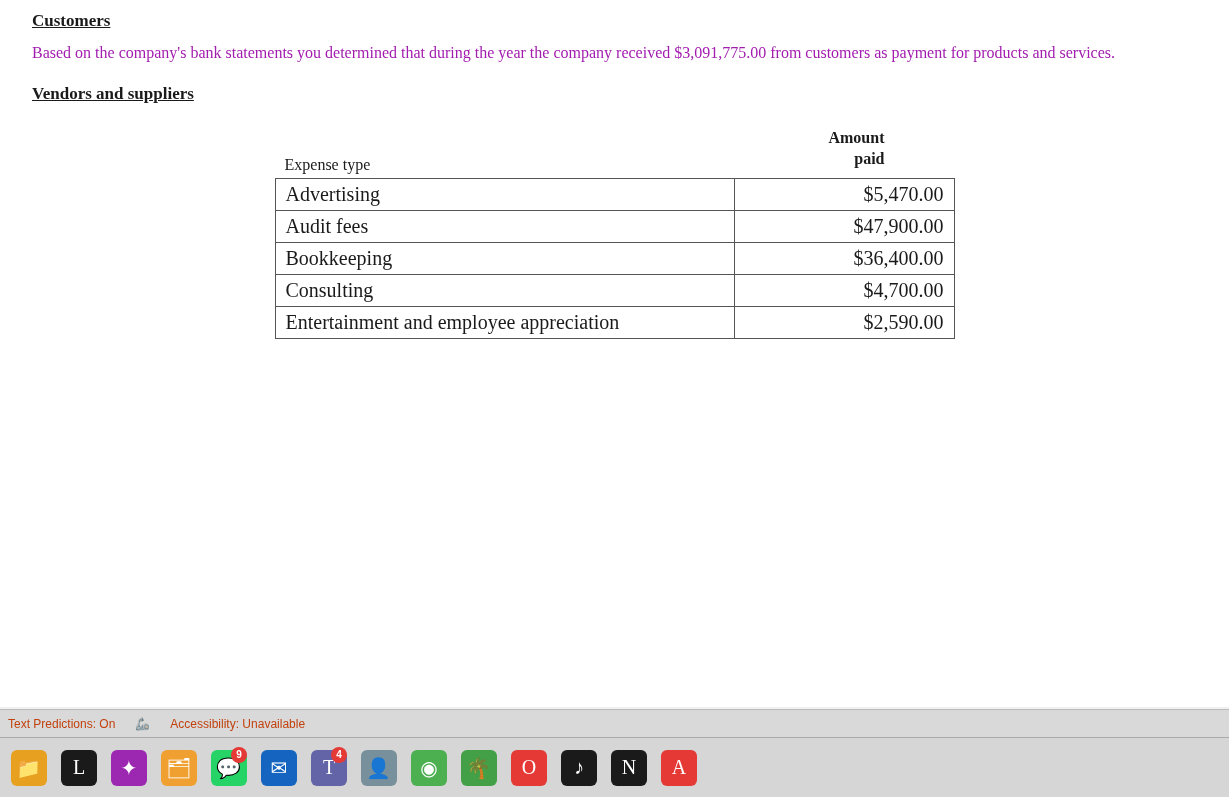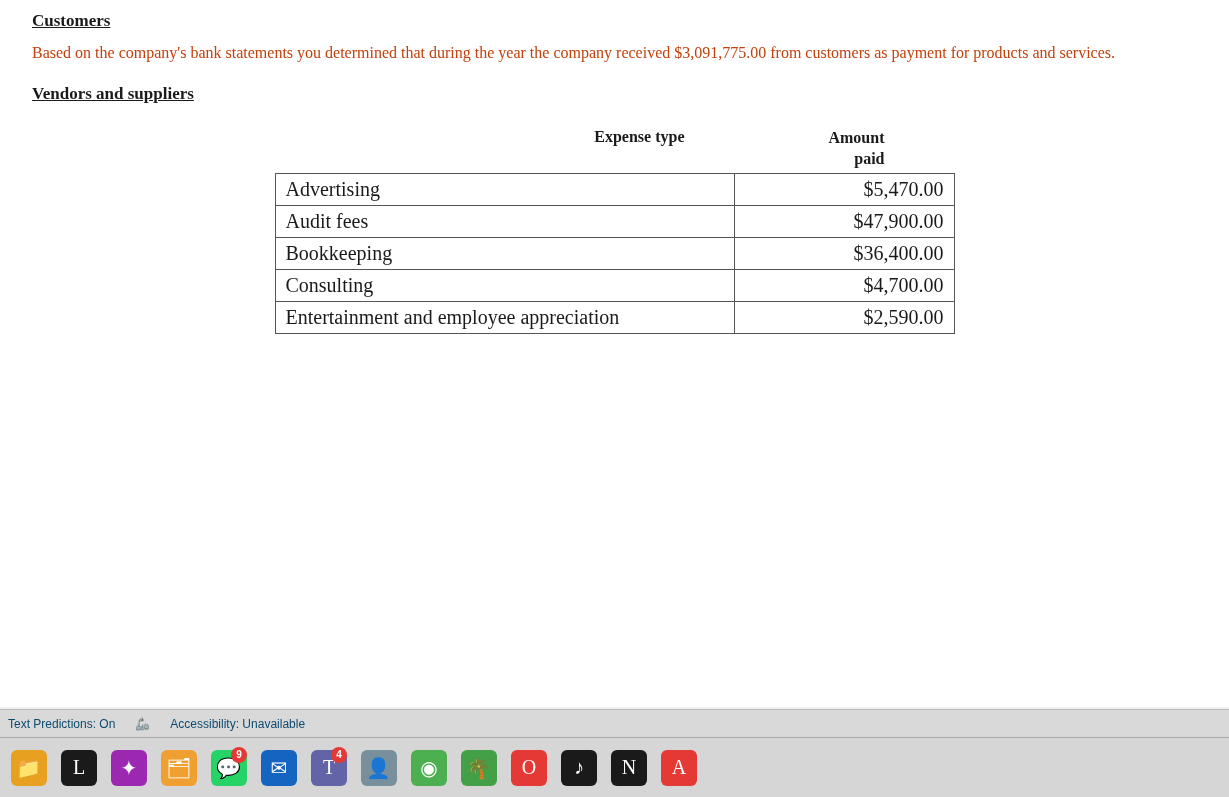--- a/index.html
+++ b/index.html
@@ -31,21 +31,21 @@
       text-decoration: underline;
       font-size: 17px;
       margin-bottom: 10px;
       display: inline-block;
     }
 
     .paragraph {
       font-size: 16px;
       line-height: 1.55;
       margin-bottom: 18px;
-      color: #c2410c;
+      color: #a21caf;
     }
 
     .table-section {
       margin-top: 10px;
     }
 
     table.expense-table {
       border-collapse: collapse;
       width: 680px;
       margin: 0 auto;
@@ -69,24 +69,25 @@
     }
 
     .table-col-headers {
       display: flex;
       width: 680px;
       margin: 0 auto 0 auto;
     }
 
     .th-expense-label {
       width: 420px;
-      font-weight: bold;
-      text-align: right;
+      font-weight: normal;
+      text-align: left;
       font-size: 16px;
       padding: 4px 10px;
+      margin-top: 28px;
     }
 
     .th-amount-label {
       width: 200px;
       font-weight: bold;
       text-align: right;
       font-size: 16px;
       padding: 4px 10px;
       line-height: 1.3;
     }
@@ -110,21 +111,21 @@
       bottom: 60px;
       left: 0;
       width: 1229px;
       height: 28px;
       background-color: #d9d9d9;
       display: flex;
       align-items: center;
       padding: 0 8px;
       font-family: Arial, sans-serif;
       font-size: 12px;
-      color: #0c4a6e;
+      color: #c2410c;
       gap: 20px;
       border-top: 1px solid #bbb;
     }
 
     .taskbar-icon {
       width: 44px;
       height: 50px;
       display: flex;
       align-items: center;
       justify-content: center;

